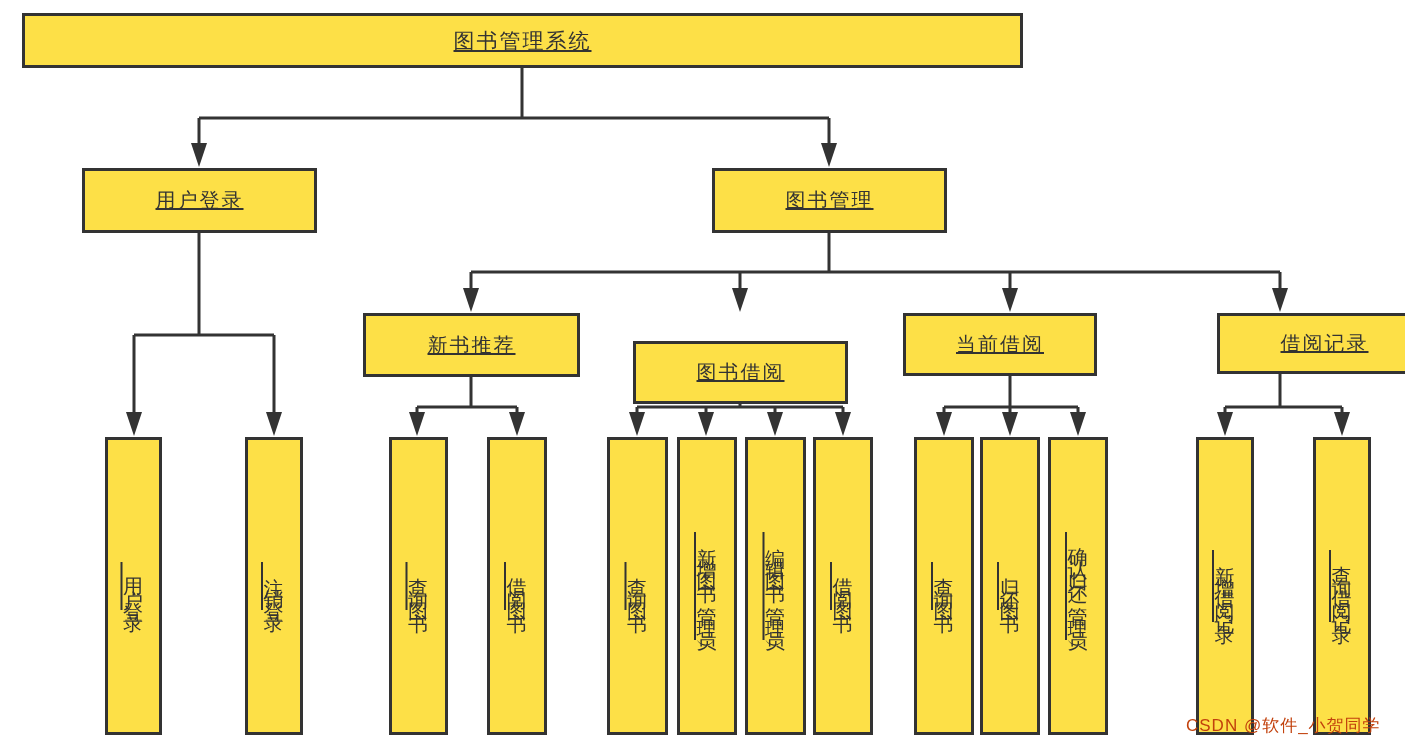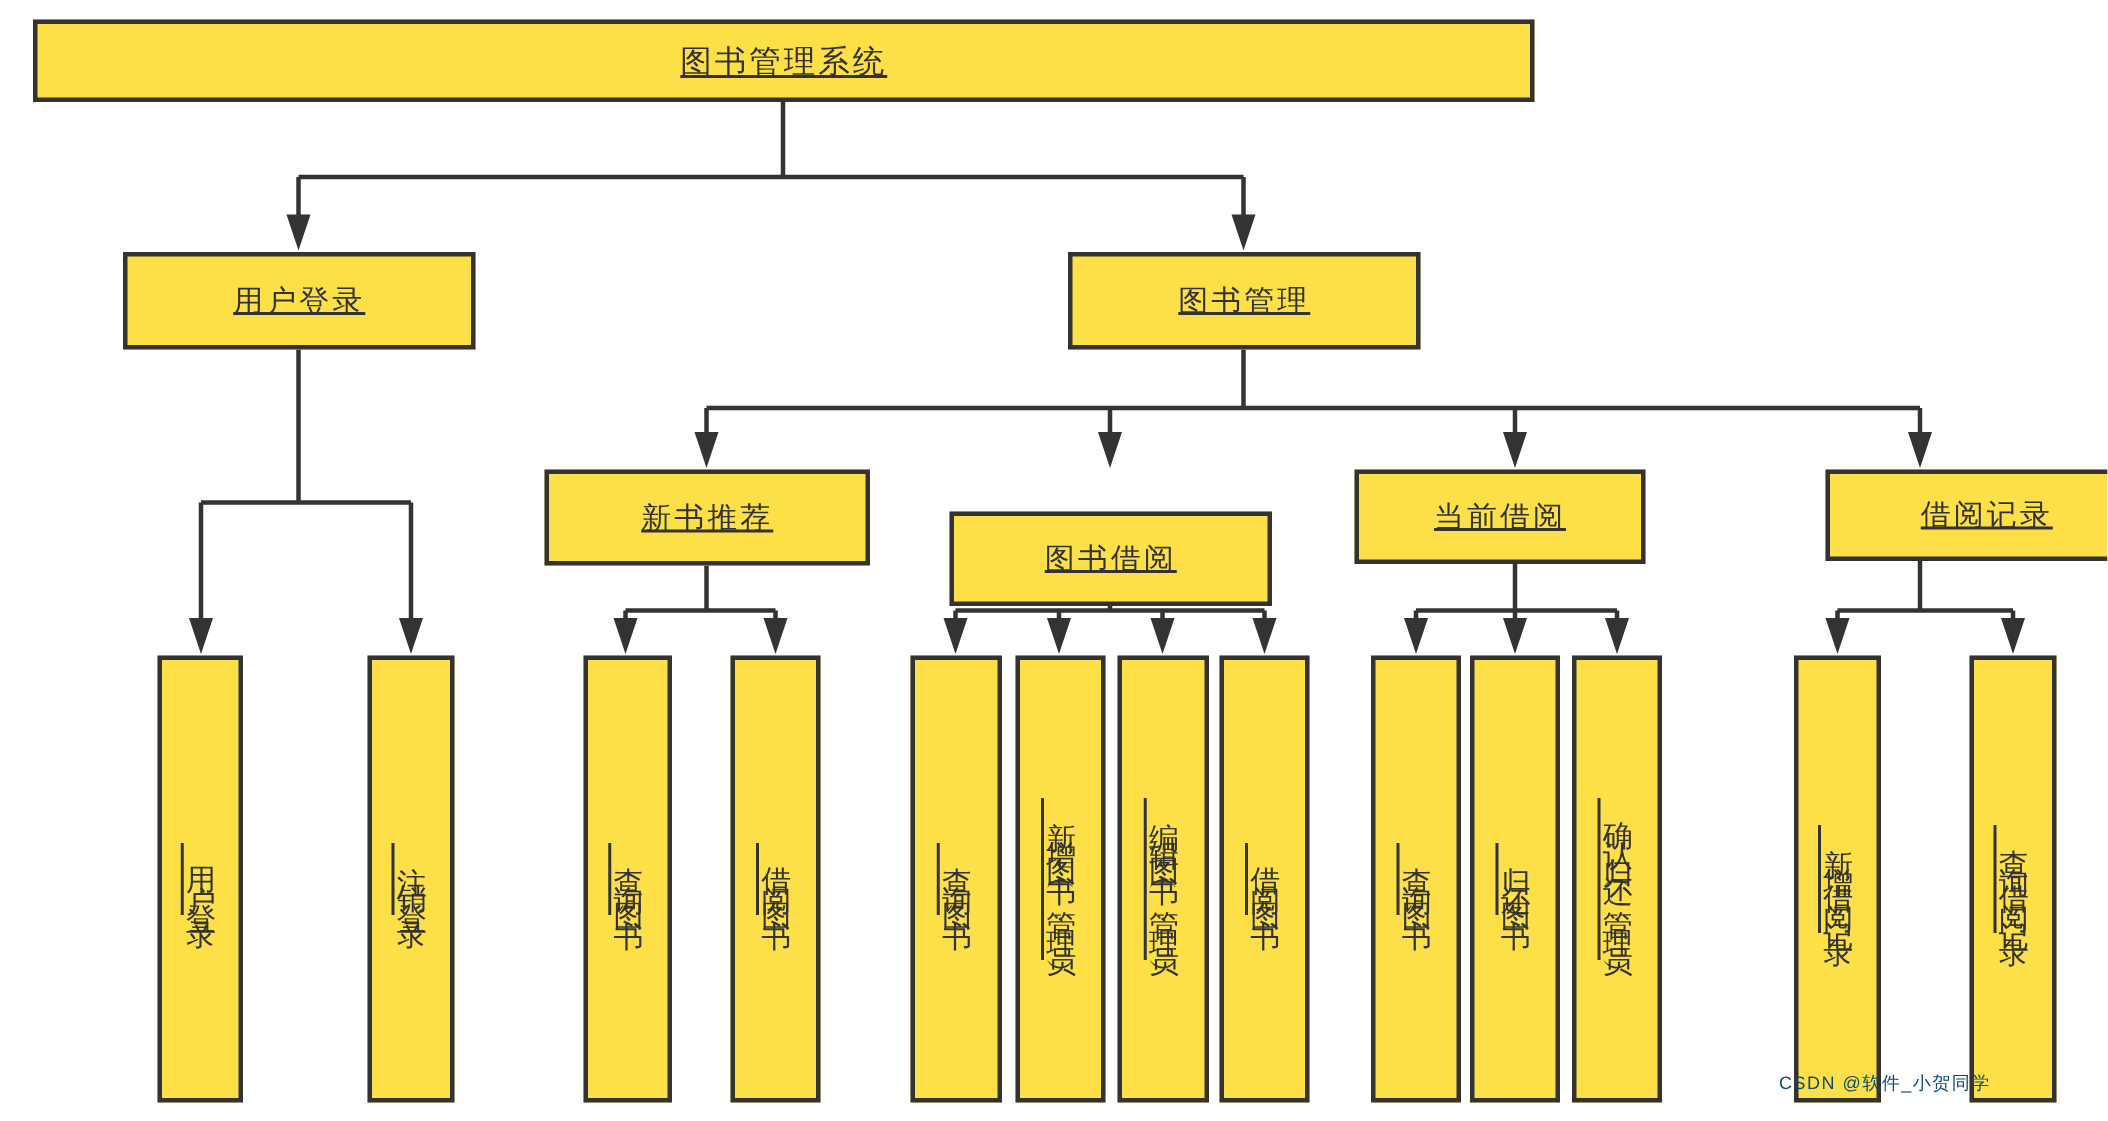--- a/index.html
+++ b/index.html
@@ -49,23 +49,23 @@
     font-size: 20px;
     letter-spacing: 12px;
     line-height: 1;
     white-space: nowrap;
   }
   .watermark {
     position: absolute;
     left: 1186px;
     top: 714px;
     z-index: 3;
-    font-size: 12px;
+    font-size: 17px;
     letter-spacing: 1px;
-    color: #0c4a6e;
+    color: #c2410c;
     white-space: nowrap;
   }
 </style>
 </head>
 <body>
 
 <div class="stage">
 
   <svg class="wires" viewBox="0 0 1405 747" xmlns="http://www.w3.org/2000/svg">
     <g stroke="#333333" stroke-width="3" fill="none">

